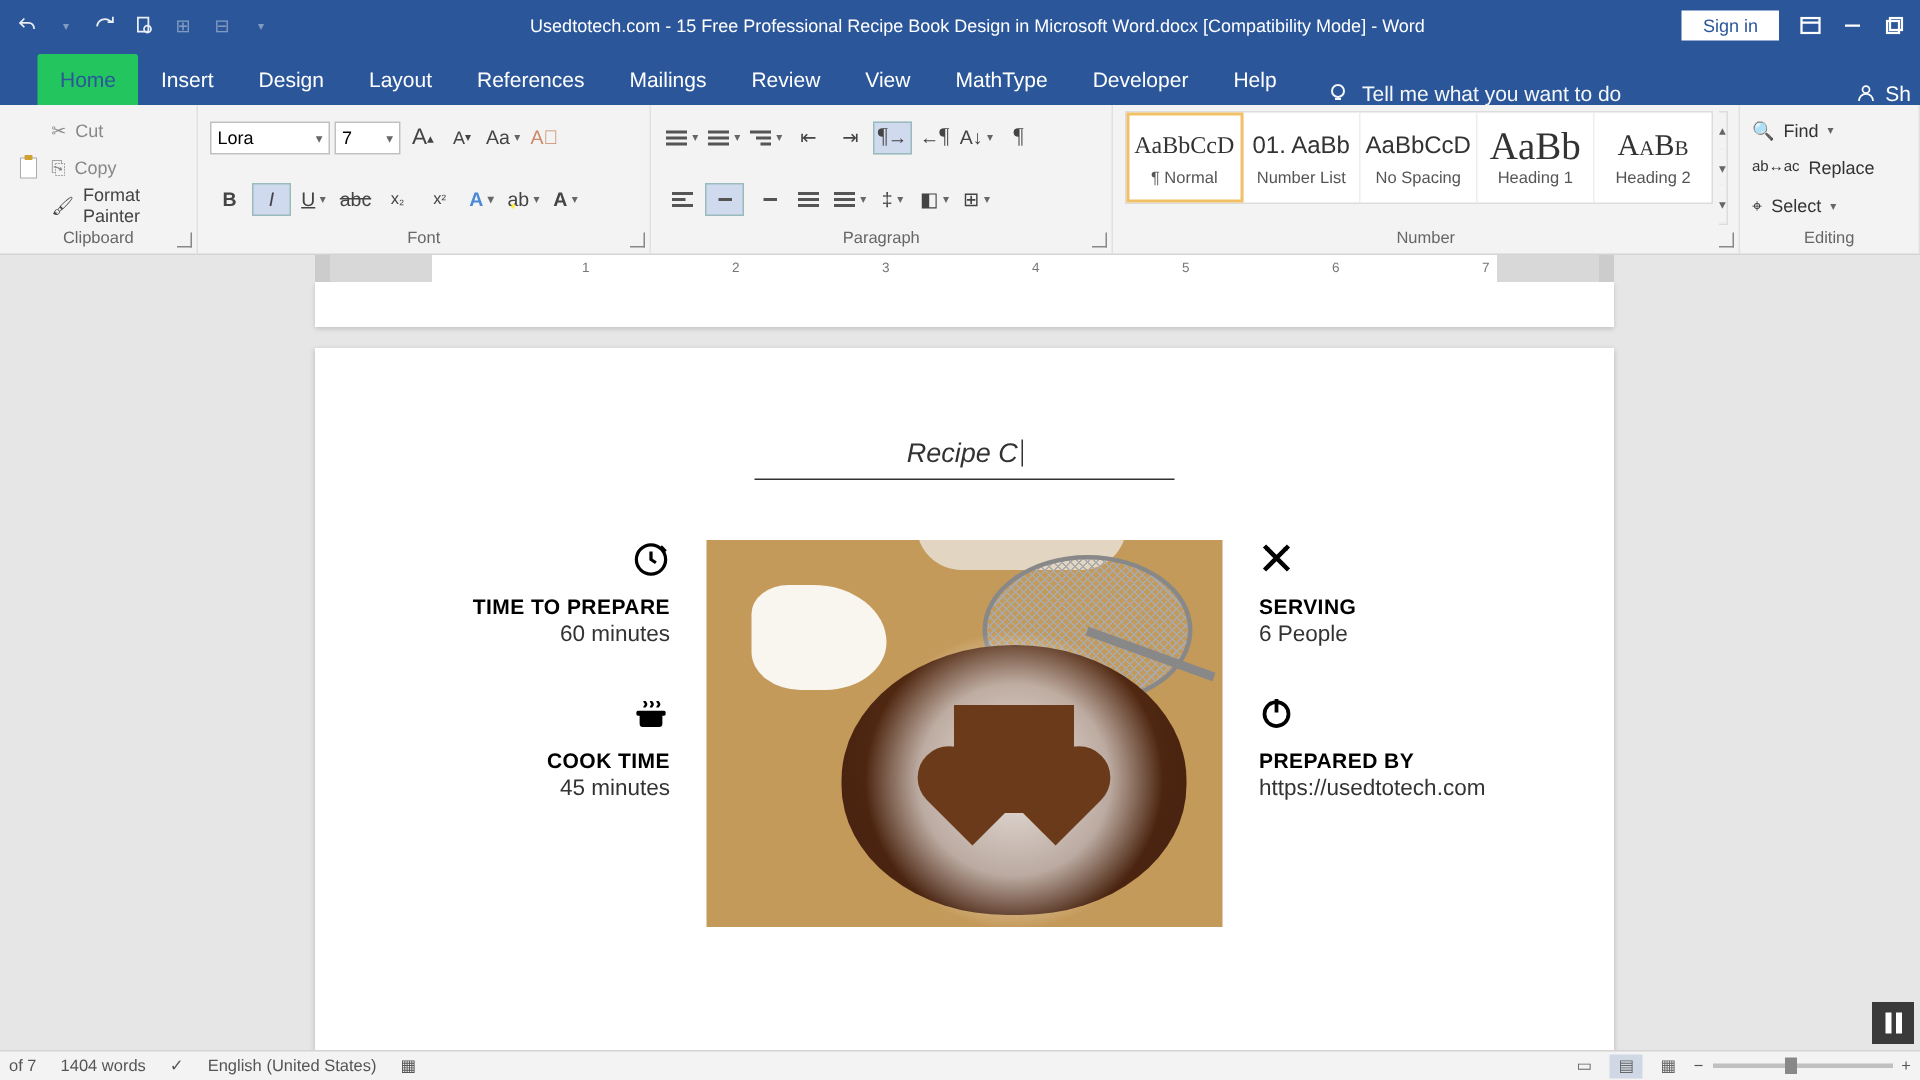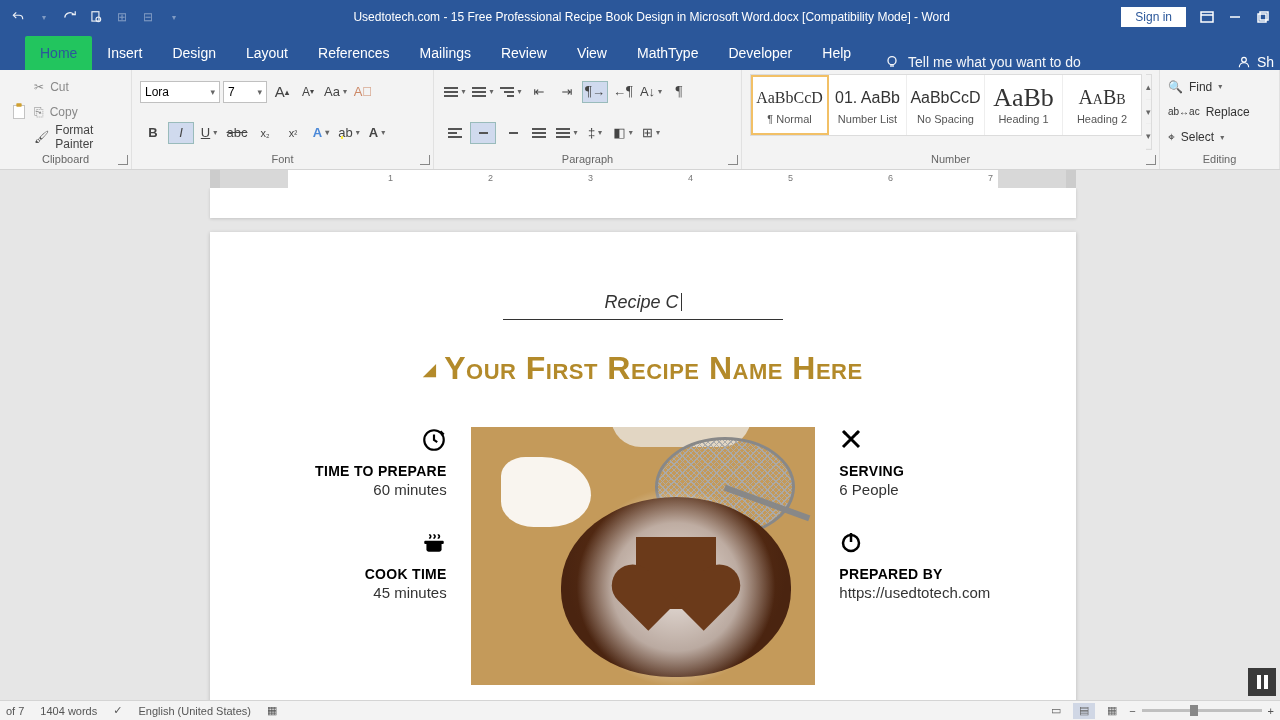--- a/index.html
+++ b/index.html
@@ -420,21 +420,20 @@
   </div>
 </div>
 
 <div class="doc-area">
   <div class="prev-page"></div>
   <div class="page">
     <div class="recipe-head">
       <div class="recipe-cat">Recipe C</div>
       <hr class="hr-line">
     </div>
-    <div class="recipe-title"><span class="title-marker">◢</span><span>Your First Recipe Name Here</span></div>
     <div class="recipe-body">
       <div class="meta-col left">
         <div class="meta-block">
           <div class="meta-ico"><svg width="26" height="26" viewBox="0 0 24 24" fill="none" stroke="#000" stroke-width="2" style="display:inline;">
                 <circle cx="12" cy="12" r="9"></circle>
                 <path d="M12 7v5l3 2"></path>
                 <path d="M18 4l3 3"></path>
               </svg></div>
           <div class="meta-label">TIME TO PREPARE</div>
           <div class="meta-val">60 minutes</div>

